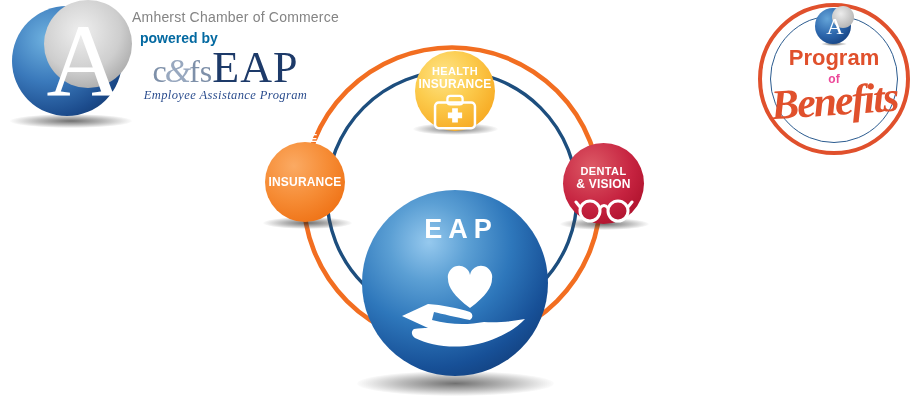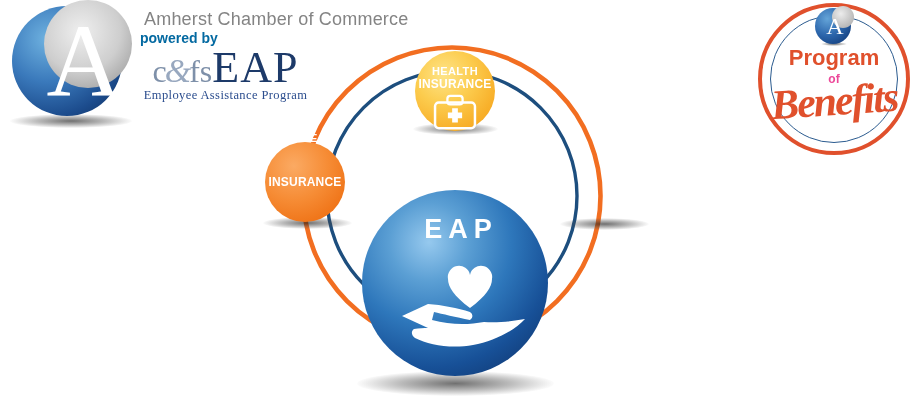--- a/index.html
+++ b/index.html
@@ -35,29 +35,29 @@
 
   
   .chamber{position:absolute;left:0;top:2px;width:150px;height:140px;}
   .chamber .sphere{position:absolute;left:12px;top:4px;width:110px;height:110px;border-radius:50%;
     background:radial-gradient(circle at 32% 30%,#6fb2e0 0%,#3a79bb 40%,#1c4c8d 72%,#0b2a57 100%);}
   .chamber .gray{position:absolute;left:44px;top:-2px;width:88px;height:88px;border-radius:50%;
     background:radial-gradient(circle at 42% 36%,#efefef 0%,#cecece 52%,#949494 96%);}
   .chamber .mono{position:absolute;left:14px;top:0px;width:140px;height:118px;display:flex;
     align-items:center;justify-content:center;color:#fff;font-family:"Liberation Serif",serif;
     font-size:104px;line-height:1;}
-  .org-name{position:absolute;left:144px;top:9px;font-size:18px;color:#848484;letter-spacing:.2px;}
+  .org-name{position:absolute;left:132px;top:9px;font-size:14px;color:#848484;letter-spacing:.2px;}
   .powered-by{position:absolute;left:140px;top:30px;font-size:14px;color:#0369a1;font-weight:600;}
   .cfs-box{position:absolute;left:137px;top:46px;width:177px;height:59px;background:#fff;
     display:flex;flex-direction:column;align-items:center;justify-content:center;}
   .cfs-row{display:flex;align-items:baseline;line-height:.9;}
   .cfs-c,.cfs-fs{font-family:"Liberation Serif",serif;font-size:32px;color:#7e90a9;}
   .cfs-amp{font-family:"Liberation Serif",serif;font-style:italic;font-size:34px;color:#98a8bf;margin:0 -2px;}
   .cfs-eap{font-family:"Liberation Serif",serif;font-size:44px;color:#1d3a69;letter-spacing:1px;}
-  .cfs-tagline{font-family:"Liberation Serif",serif;font-size:12.5px;color:#2b4d8e;letter-spacing:.4px;margin-top:1px;}
+  .cfs-tagline{font-family:"Liberation Serif",serif;font-size:12.5px;color:#2b4d8e;letter-spacing:.4px;margin-top:1px;font-style:italic;}
 
   
   .badge{position:absolute;left:758px;top:3px;width:152px;height:152px;}
   .badge .outer{position:absolute;inset:0;border-radius:50%;background:#fff;border:4px solid #e0502c;box-sizing:border-box;}
   .badge .inner{position:absolute;inset:12px;border-radius:50%;border:1.6px solid #2b5b8f;box-sizing:border-box;}
   .badge-word1{position:absolute;top:42px;left:0;right:0;text-align:center;color:#e0502c;
     font-size:22px;font-weight:600;}
   .badge-word2{position:absolute;top:69px;left:0;right:0;text-align:center;color:#ec4899;
     font-size:12px;font-weight:600;}
   .badge-word3{position:absolute;top:74px;left:-10px;width:172px;text-align:center;color:#e0502c;
@@ -116,20 +116,30 @@
   <div class="node node-life">
     <div class="t1">LIFE</div>
     <div class="t2">INSURANCE</div>
     <svg width="50" height="50" viewBox="0 0 52 52">
       <line x1="26" y1="1" x2="26" y2="6" stroke="#fff" stroke-width="2.6" stroke-linecap="round"></line>
       <path d="M26 4 C13 4 3 13 3 24 C6 20 9 20 11.5 24 C14 20 18 20 20.5 24 C22.5 21 24 21 26 24 C28 21 29.5 21 31.5 24 C34 20 38 20 40.5 24 C43 20 46 20 49 24 C49 13 39 4 26 4 Z" fill="#fff"></path>
       <path d="M26 24 V42 a5 5 0 0 1 -10 0 v-1" fill="none" stroke="#fff" stroke-width="3" stroke-linecap="round"></path>
     </svg>
   </div>
 
+  <div class="node node-dental">
+    <div class="t1">DENTAL</div>
+    <div class="t2">&amp; VISION</div>
+    <svg width="60" height="28" viewBox="0 0 60 28" style="margin-top:5px;">
+      <circle cx="16" cy="15" r="10" fill="none" stroke="#fff" stroke-width="3"></circle>
+      <circle cx="44" cy="15" r="10" fill="none" stroke="#fff" stroke-width="3"></circle>
+      <path d="M26 12 q4 -5 8 0" fill="none" stroke="#fff" stroke-width="3"></path>
+      <path d="M6 11 L2 6 M54 11 L58 6" stroke="#fff" stroke-width="3" stroke-linecap="round"></path>
+    </svg>
+  </div>
 
   <div class="eap">
     <div class="eap-label">EAP</div>
     <svg class="eap-icon" width="140" height="100" viewBox="0 0 140 100">
       <path d="M78 58 C62 46 56 37 56 29 A11 11 0 0 1 78 25 A11 11 0 0 1 100 29 C100 37 94 46 78 58 Z" fill="#fff"></path>
       <path d="M36 54 C50 55 66 58 78 62 A4.5 4.5 0 0 1 78 70 C64 67 50 64 42 62 L40 70 C58 75 76 75 92 72 C107 73 121 71 133 69 C122 81 102 91 81 95 C59 99 37 95 23 88 C19 85 19 81 22 79 C27 78 32 78 36 78 L10 66 Z" fill="#fff"></path>
     </svg>
   </div>
 
   <div class="badge">

